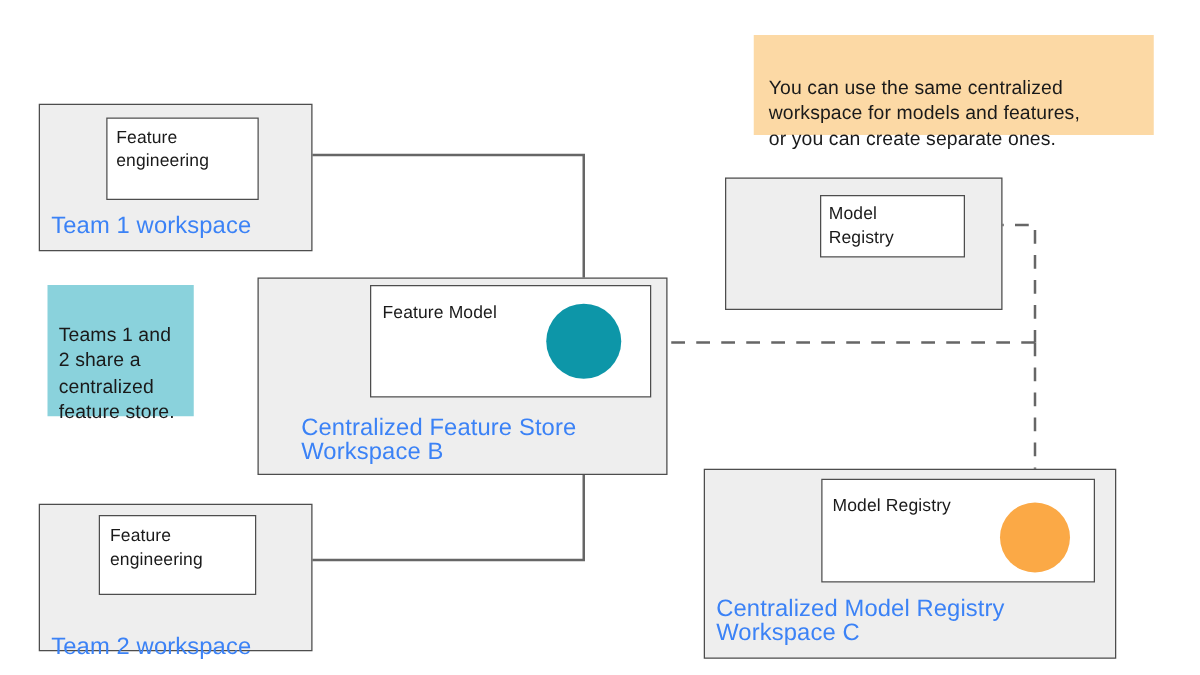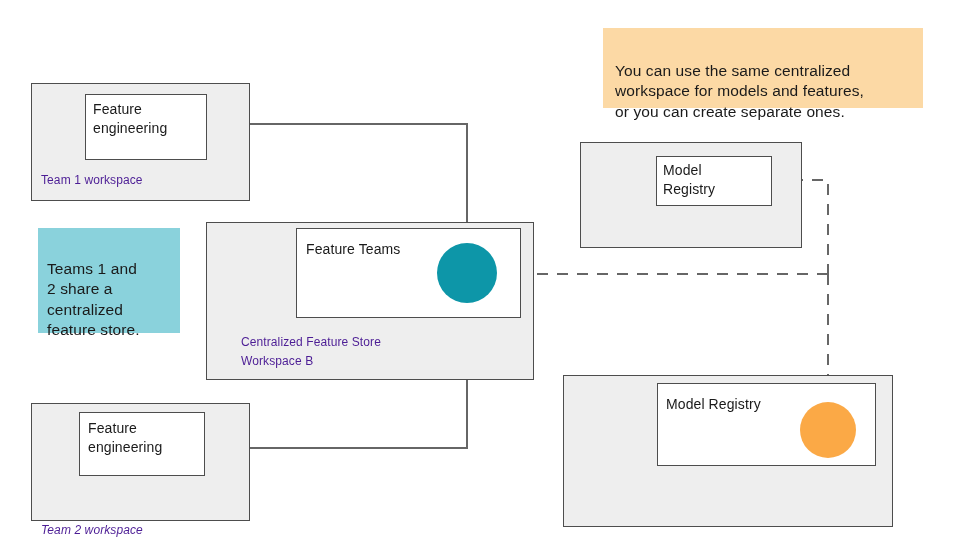--- a/index.html
+++ b/index.html
@@ -8,22 +8,22 @@
   #stage{position:relative;width:960px;height:540px;background:#fff;}
 
   .workspace{
     position:absolute;
     background:#eeeeee;
     border:1.4px solid #4d4d4d;
     box-sizing:border-box;
   }
   .ws-label{
     position:absolute;
-    color:#4c1d95;
-    font-size:12px;
+    color:#3b82f6;
+    font-size:19px;
     line-height:19px;
     white-space:pre-line;
     letter-spacing:0.1px;
   }
   .innerbox{
     position:absolute;
     background:#ffffff;
     border:1.1px solid #4d4d4d;
     box-sizing:border-box;
   }
@@ -75,44 +75,44 @@
   </svg>
 
   <div class="workspace" style="left:31px;top:83px;width:219px;height:118px;">
   </div>
   <div class="innerbox" style="left:85px;top:94px;width:122px;height:66px;">
   </div>
   <div class="innerbox-label" style="left:93px;top:100px;width:112px;">Feature
 engineering</div>
   <div class="ws-label" style="left:41px;top:171px;width:200px;">Team 1 workspace</div>
 
-  <div class="callout" style="left:38px;top:228px;width:142px;height:105px;
+  <div class="callout" style="left:38px;top:228px;width:117px;height:105px;
               background:#8ad2dc;padding:10px 9px 0 9px;">
     <span>Teams 1 and
 2 share a
 centralized
 feature store.</span>
   </div>
 
   <div class="workspace" style="left:206px;top:222px;width:328px;height:158px;">
   </div>
   <div class="innerbox" style="left:296px;top:228px;width:225px;height:90px;">
   </div>
-  <div class="innerbox-label" style="left:306px;top:240px;width:160px;">Feature Teams</div>
+  <div class="innerbox-label" style="left:306px;top:240px;width:160px;">Feature Model</div>
   <div class="circle" style="left:437px;top:243px;width:60px;height:60px;background:#0d96a8;"></div>
   <div class="ws-label" style="left:215px;top:333px;width:300px;margin-left:26px;">Centralized Feature Store
 Workspace B</div>
 
   <div class="workspace" style="left:31px;top:403px;width:219px;height:118px;">
   </div>
   <div class="innerbox" style="left:79px;top:412px;width:126px;height:64px;">
   </div>
   <div class="innerbox-label" style="left:88px;top:419px;width:112px;">Feature
 engineering</div>
-  <div class="ws-label" style="left:41px;top:521px;width:200px;font-style:italic;">Team 2 workspace</div>
+  <div class="ws-label" style="left:41px;top:508px;width:200px;">Team 2 workspace</div>
 
   <div class="callout" style="left:580px;top:28px;width:320px;height:80px;
               background:#fcd9a5;padding:12px 12px 0 12px;margin-left:23px;">
     <span>You can use the same centralized
 workspace for models and features,
 or you can create separate ones.</span>
   </div>
 
   <div class="workspace" style="left:580px;top:142px;width:222px;height:106px;">
   </div>
@@ -120,14 +120,16 @@
   </div>
   <div class="innerbox-label" style="left:663px;top:161px;width:105px;">Model
 Registry</div>
 
   <div class="workspace" style="left:563px;top:375px;width:330px;height:152px;">
   </div>
   <div class="innerbox" style="left:657px;top:383px;width:219px;height:83px;">
   </div>
   <div class="innerbox-label" style="left:666px;top:395px;width:170px;">Model Registry</div>
   <div class="circle" style="left:800px;top:402px;width:56px;height:56px;background:#fba946;"></div>
+  <div class="ws-label" style="left:573px;top:478px;width:310px;">Centralized Model Registry
+Workspace C</div>
 
 </div>
 
 </body></html>

